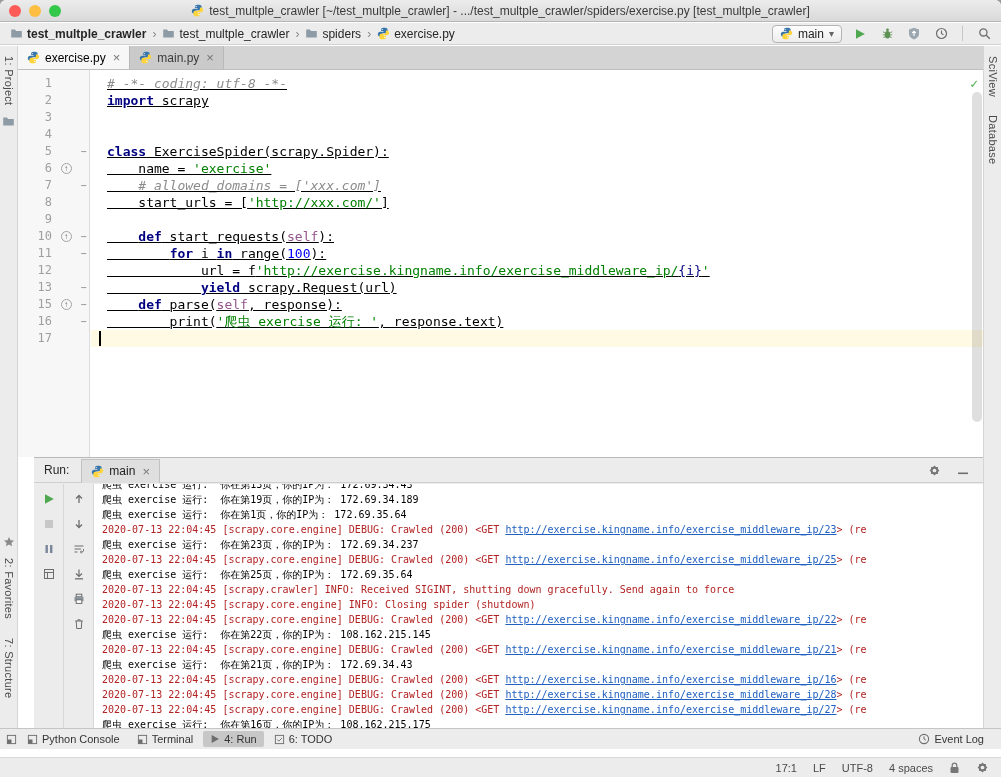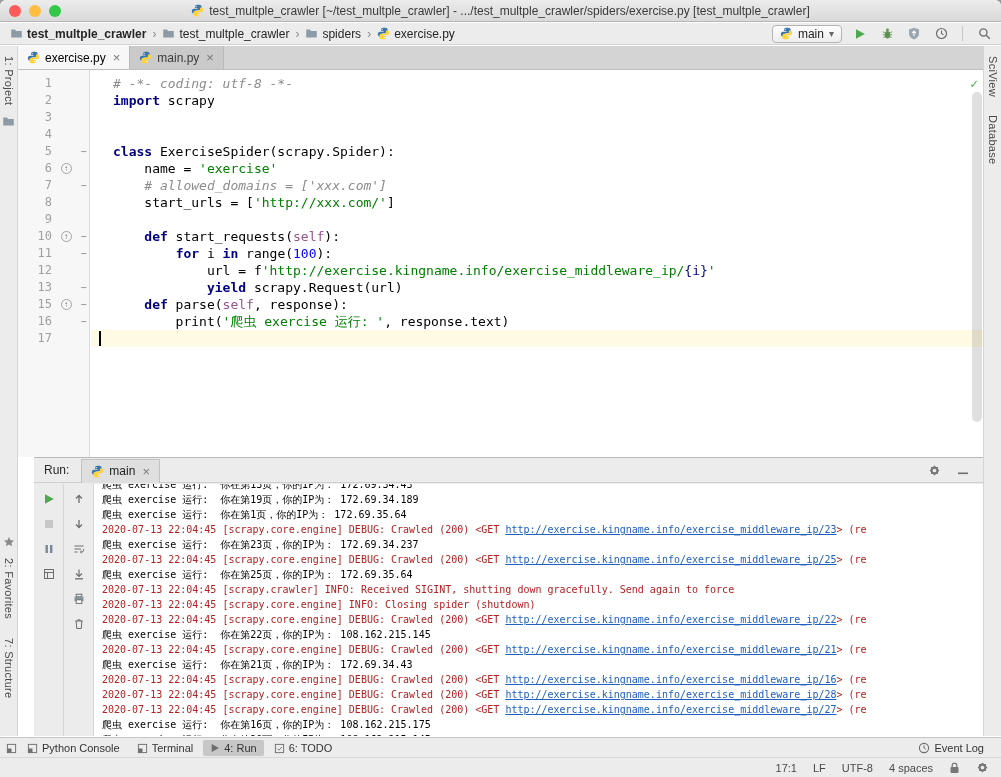--- a/index.html
+++ b/index.html
@@ -51,21 +51,21 @@
 
   
   .editor { position:absolute; top:24px; left:0; right:0; height:387px; background:#fff; overflow:hidden;
     font-family:"DejaVu Sans Mono", monospace; font-size:13px; }
   .gutter-bg { position:absolute; left:0; top:0; bottom:0; width:72px; background:#F7F7F7; border-right:1px solid #DCDCDC; }
   #editor-lines { position:relative; padding-top:5px; }
   .ed-row { display:flex; height:17px; line-height:17px; }
   .ln-num { width:38px; flex:none; text-align:right; color:#9F9F9F; font-size:12px; padding-right:4px; }
   .ln-icon { width:20px; flex:none; display:flex; align-items:center; justify-content:center; }
   .ln-fold { width:15px; flex:none; color:#8A8A8A; text-align:center; font-size:10px; }
-  .ln-code { flex:1; white-space:pre; padding-left:22px; position:relative; color:#000; }
+  .ln-code { flex:1; white-space:pre; padding-left:16px; position:relative; color:#000;text-decoration:underline; }
   .caret-row .ln-code { background:var(--caretLine); }
   .caret-bar { position:absolute; left:8px; top:1px; width:2px; height:15px; background:#000; }
   .tok-kw { color:var(--kw); font-weight:bold; }
   .tok-str { color:var(--str); }
   .tok-com { color:var(--com); font-style:italic; }
   .tok-self { color:var(--self); }
   .tok-num { color:var(--num); }
   .tok-brace { color:var(--kw); }
   .ov-ic { width:11px; height:11px; border:1px solid #A3A3A3; border-radius:50%; font-size:8px; line-height:9px;
     text-align:center; color:#6E6E6E; font-family:"Liberation Sans",sans-serif; }
@@ -86,21 +86,21 @@
     display:flex; flex-direction:column; align-items:center; padding-top:9px; gap:13px; }
   .console { flex:1; overflow:hidden; position:relative; font-family:"DejaVu Sans Mono", monospace;
     font-size:10px; line-height:15px;padding-left:44px; }
   #console-lines { position:absolute; top:-7px; left:8px; right:0; }
   .cl { white-space:pre; }
   .cl-out { color:#000; }
   .cl-err { color:var(--stderr); }
   .cl-link { color:var(--link); text-decoration:underline; }
 
   
-  .tw-bar { position:absolute; left:0; right:0; bottom:19px; height:21px; background:#ECECEC;
+  .tw-bar { position:absolute; left:0; right:0; bottom:28px; height:21px; background:#ECECEC;
     border-top:1px solid #C5C5C5; display:flex; align-items:center; padding:0 6px; font-size:11px; color:#333; gap:3px; }
   .tw-btn { display:flex; align-items:center; gap:4px; padding:2px 7px; border-radius:2px; }
   .tw-btn.active { background:#C7C7C7;text-align:right; }
   .tw-right { margin-left:auto; display:flex; align-items:center; gap:5px; padding-right:4px; }
   .status-bar { position:absolute; left:0; right:0; bottom:0; height:20px; background:#ECECEC;
     border-top:1px solid #D8D8D8; display:flex; align-items:center; font-size:11px; color:#4A4A4A; padding:0 12px; }
   .sb-right { margin-left:auto; display:flex; align-items:center; gap:16px; }
 
   .ic { display:inline-flex; align-items:center; justify-content:center; }
 </style>

